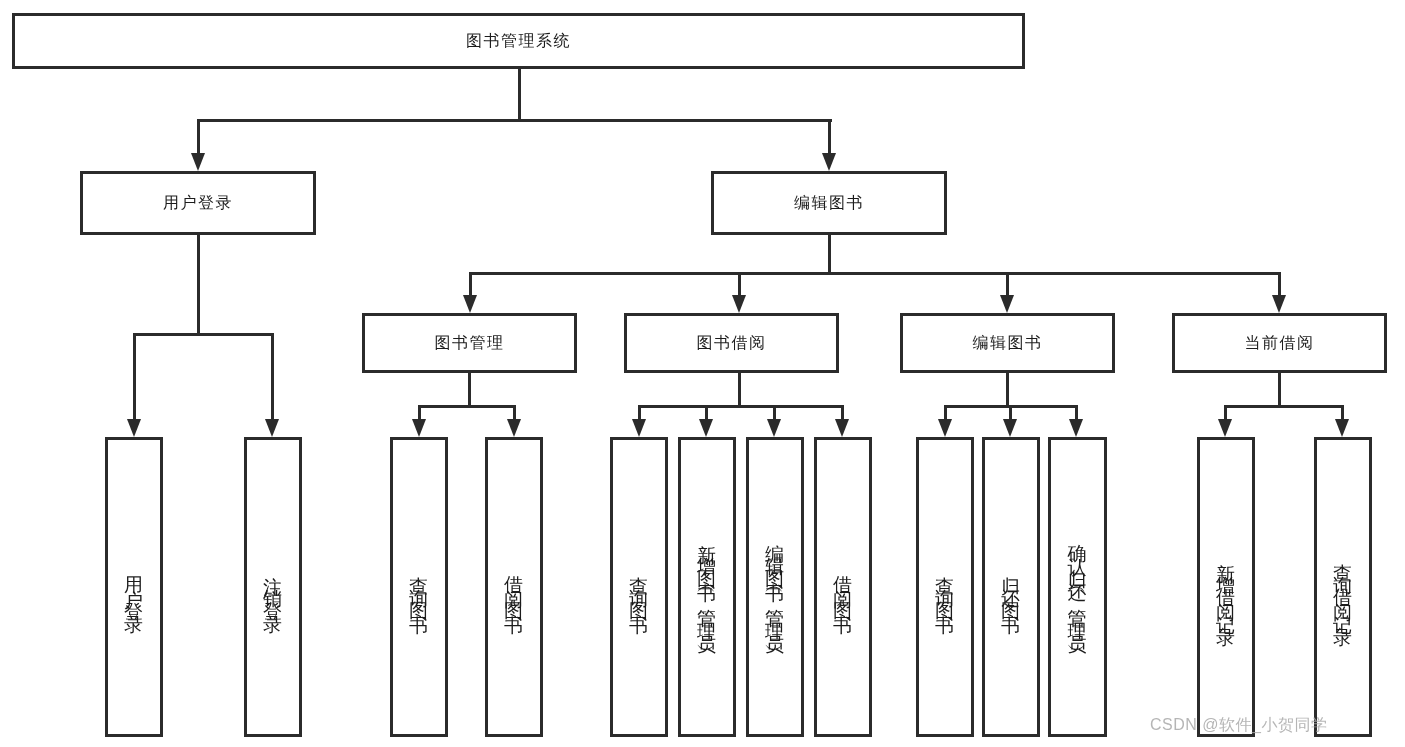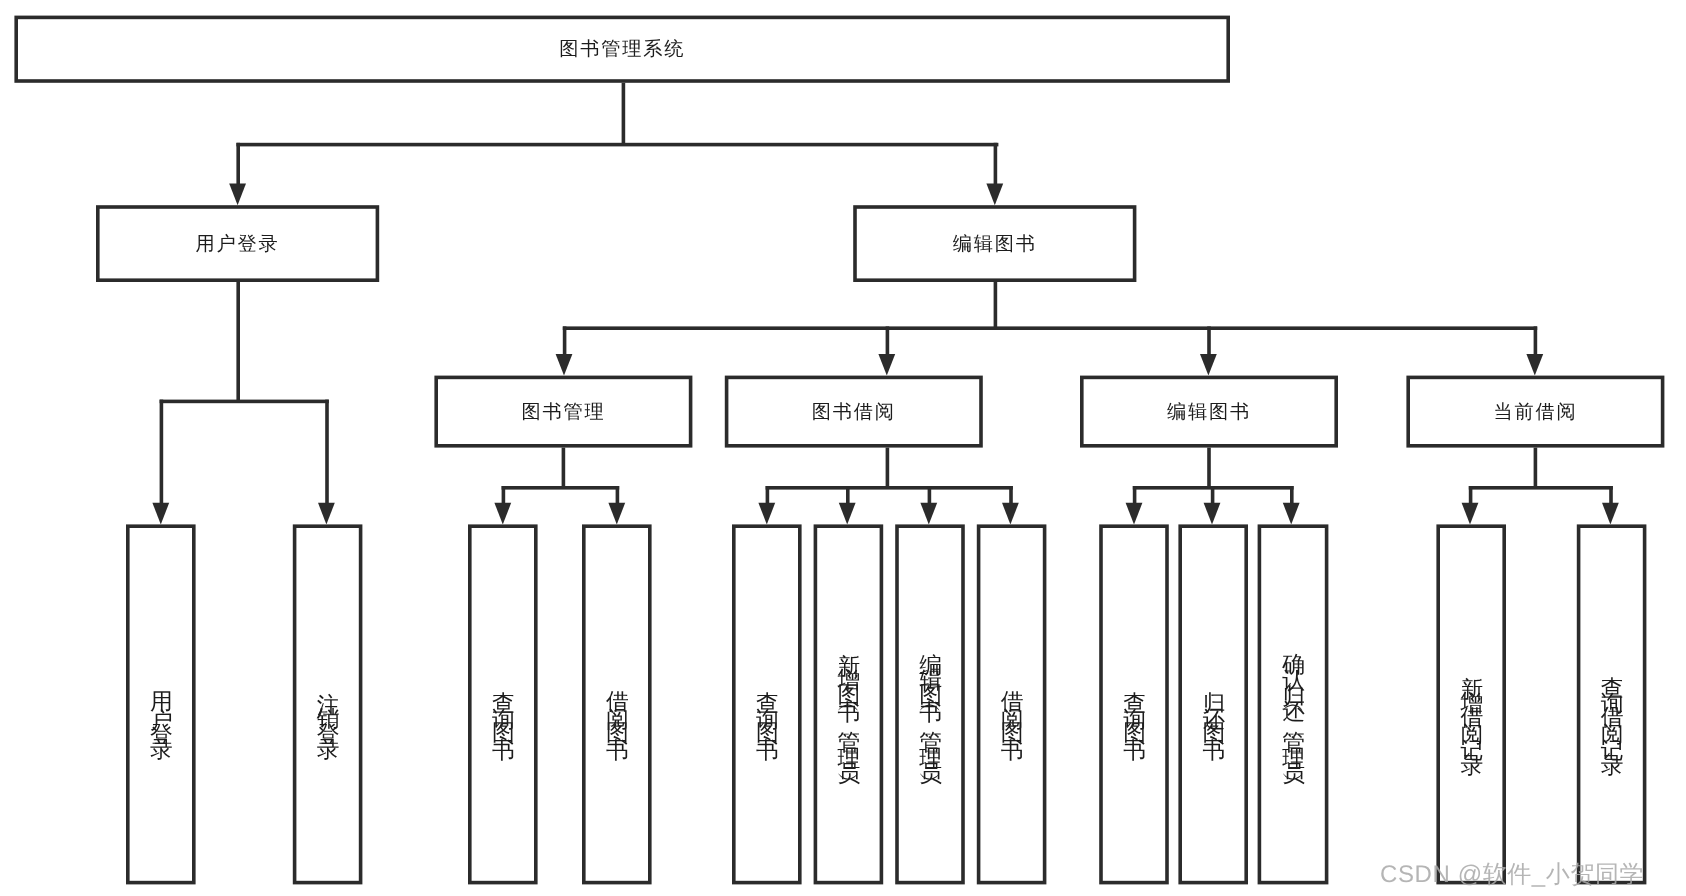--- a/index.html
+++ b/index.html
@@ -22,21 +22,21 @@
     color:var(--text,#1c1c1c);
   }
   .line { position:absolute; background:var(--line,#2b2b2b); }
   .arrow {
     position:absolute; width:0; height:0;
     border-left:7px solid transparent; border-right:7px solid transparent;
     border-top:18px solid var(--line,#2b2b2b);
   }
   .watermark {
     position:absolute; left:1150px; top:715px; z-index:5;
-    font-size:20px; letter-spacing:0.5px; white-space:nowrap;
+    font-size:16px; letter-spacing:0.5px; white-space:nowrap;
     color:var(--watermark,#a9a9a9); opacity:0.85;
   }
 </style>
 </head>
 <body>
 
 <div class="canvas">
 
   <div class="node hnode" style="left:12px;top:13px;width:1013px;height:56px">
     <span>图书管理系统</span>
@@ -70,21 +70,21 @@
   <div class="line" style="left:738px;top:272px;width:3px;height:25px"></div>
   <div class="arrow" style="left:732px;top:295px"></div>
   <div class="line" style="left:1006px;top:272px;width:3px;height:25px"></div>
   <div class="arrow" style="left:1000px;top:295px"></div>
   <div class="line" style="left:1278px;top:272px;width:3px;height:25px"></div>
   <div class="arrow" style="left:1272px;top:295px"></div>
 
   <div class="node hnode" style="left:362px;top:313px;width:215px;height:60px">
     <span>图书管理</span>
   </div>
-  <div class="node hnode" style="left:604px;top:313px;width:215px;height:60px">
+  <div class="node hnode" style="left:624px;top:313px;width:215px;height:60px">
     <span>图书借阅</span>
   </div>
   <div class="node hnode" style="left:900px;top:313px;width:215px;height:60px">
     <span>编辑图书</span>
   </div>
   <div class="node hnode" style="left:1172px;top:313px;width:215px;height:60px">
     <span>当前借阅</span>
   </div>
 
   <div class="line" style="left:468px;top:373px;width:3px;height:34px"></div>

